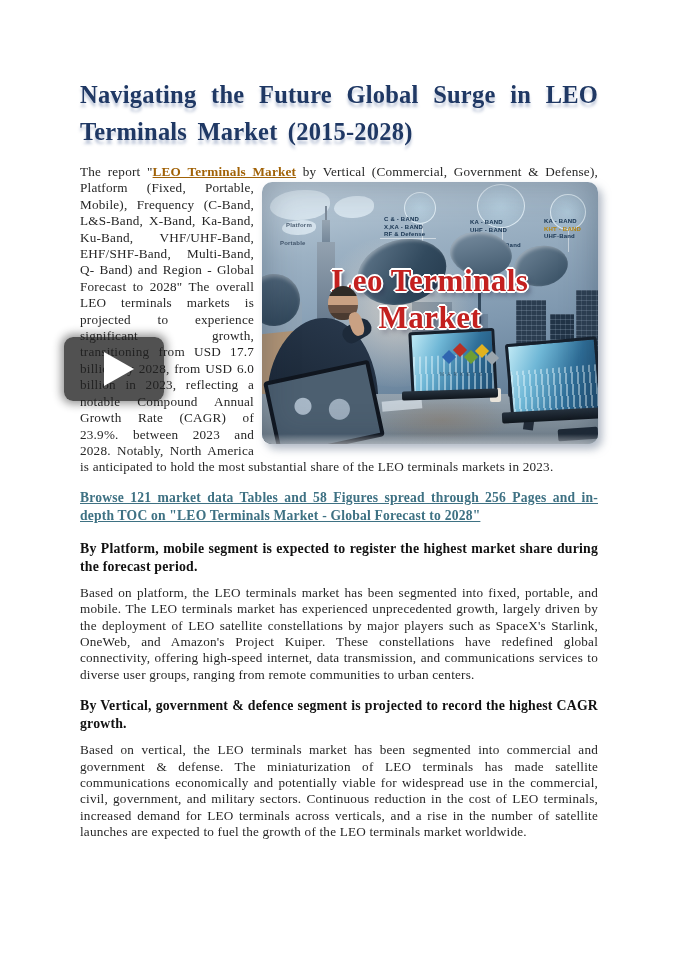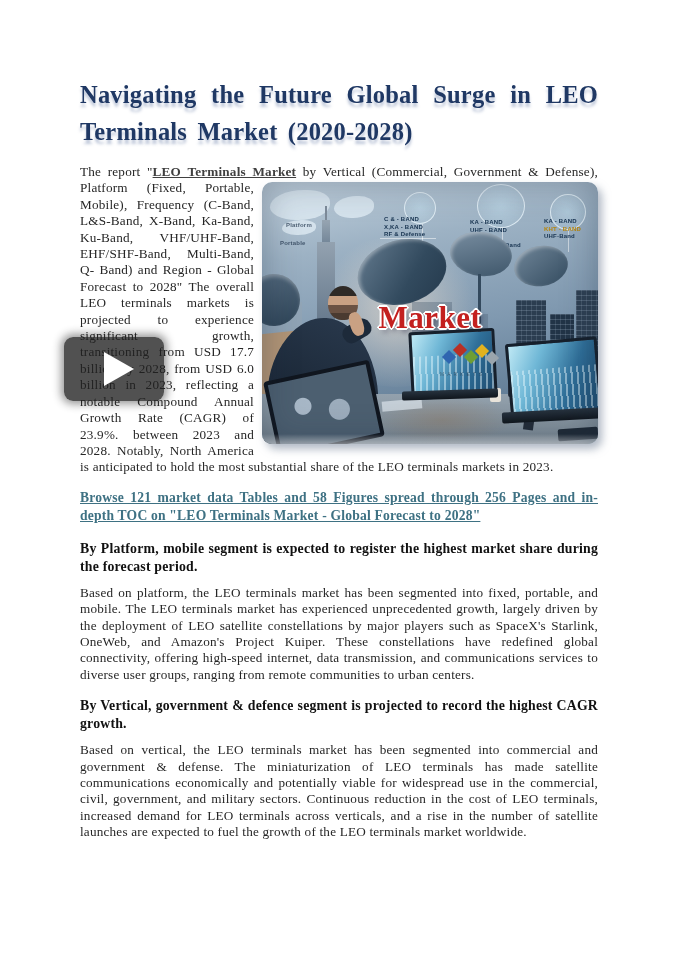--- a/index.html
+++ b/index.html
@@ -4,21 +4,21 @@
 <style>
   html,body{margin:0;padding:0;background:#ffffff;}
   .screen{position:relative;width:678px;height:960px;background:#ffffff;overflow:hidden;
           font-family:"Liberation Serif","DejaVu Serif",serif;}
   .content{position:absolute;left:80px;top:76px;width:518px;}
   .page-title{font-size:24.5px;font-weight:bold;color:#1f3864;line-height:37px;
               text-align:justify;letter-spacing:.2px;word-spacing:4px;
               text-shadow:0 4px 3px rgba(110,130,170,.45);margin:0 0 14px 0;}
   .para{font-size:13.2px;line-height:16.4px;color:#262626;text-align:justify;
         letter-spacing:.2px;margin:0 0 13px 0;}
-  .report-link{color:#404040;font-weight:bold;text-decoration:underline;cursor:pointer;}
+  .report-link{color:#a16207;font-weight:bold;text-decoration:underline;cursor:pointer;}
   .browse-link{display:block;font-size:13.6px;font-weight:bold;line-height:18.5px;
                color:#3e7183;text-decoration:underline;text-align:justify;
                letter-spacing:.2px;margin:0 0 14px 0;cursor:pointer;}
   .sec-heading{font-size:13.8px;font-weight:bold;color:#111;line-height:18px;
                text-align:justify;letter-spacing:.2px;margin:0 0 9px 0;}
 
   
   .hero{float:right;position:relative;width:336px;height:262px;margin:2px 0 8px 8px;
         border-radius:10px;overflow:hidden;
         background:linear-gradient(170deg,#c3d2de 0%,#9db2c4 25%,#8099b0 55%,#647f98 80%,#566f88 100%);
@@ -64,21 +64,21 @@
             display:flex;align-items:center;justify-content:center;}
   .play-tri{width:0;height:0;border-top:17px solid transparent;border-bottom:17px solid transparent;
             border-left:30px solid #ffffff;margin-left:10px;}
 </style>
 </head>
 <body>
 
 <div class="screen">
   <div class="content">
 
-    <h1 class="page-title">Navigating the Future Global Surge in LEO Terminals Market (2020-2028)</h1>
+    <h1 class="page-title">Navigating the Future Global Surge in LEO Terminals Market (2015-2028)</h1>
 
     <div class="para">
       <span>The report  "</span><a class="report-link">LEO Terminals Market</a><span> by Vertical (Commercial, Government &amp;</span>
 
       
       <span class="hero">
         <span class="hx glow"></span>
 
         <span class="hx map-blob" style="left:8px;top:8px;width:60px;height:30px;"></span>
         <span class="hx map-blob" style="left:72px;top:14px;width:40px;height:22px;"></span>
@@ -122,20 +122,21 @@
         <span class="hx bldg" style="left:254px;top:118px;width:30px;height:100px;"></span>
         <span class="hx bldg" style="left:288px;top:132px;width:24px;height:86px;background-color:#223447;"></span>
         <span class="hx bldg" style="left:314px;top:108px;width:22px;height:110px;background-color:#2e4053;"></span>
 
         <span class="hx dish" style="left:-14px;top:92px;width:52px;height:52px;transform:rotate(20deg);background:linear-gradient(150deg,#556b7f,#2c4255);"></span>
         <span class="hx dish" style="left:95px;top:58px;width:90px;height:64px;transform:rotate(-15deg);background:linear-gradient(135deg,#5d7488 10%,#324a5e 60%,#24394c);"></span>
         <span class="hx dish" style="left:188px;top:50px;width:62px;height:44px;transform:rotate(8deg);background:linear-gradient(160deg,#7b90a3,#3c5468);"></span>
         <span class="hx" style="left:216px;top:92px;width:3px;height:68px;background:#33495d;"></span>
         <span class="hx dish" style="left:252px;top:64px;width:54px;height:40px;transform:rotate(-10deg);background:linear-gradient(150deg,#6f8598,#354d61);"></span>
 
+        <span class="hx hero-title" style="top:82px;">Leo Terminals</span>
         <span class="hx hero-title" style="top:119px;text-align:center;">Market</span>
 
         <span class="hx" style="left:-6px;top:150px;width:58px;height:90px;background:#b29576;border-radius:12px;transform:rotate(-6deg);"></span>
         <span class="hx" style="left:6px;top:136px;width:112px;height:130px;background:linear-gradient(200deg,#2a3a4e,#141f2c);border-radius:48% 52% 0 0 / 60% 70% 0 0;transform:rotate(4deg);"></span>
         <span class="hx" style="left:66px;top:104px;width:30px;height:34px;border-radius:50% 50% 45% 45%;background:linear-gradient(#2f2a26 0 28%,#c9a183 28% 55%,#6b5243 55% 78%,#4a3a30 78%);"></span>
         <span class="hx" style="left:80px;top:140px;width:30px;height:18px;background:#1d2a3a;border-radius:8px;transform:rotate(-30deg);"></span>
         <span class="hx" style="left:88px;top:130px;width:13px;height:24px;background:#c9a183;border-radius:40%;transform:rotate(-18deg);"></span>
 
         <span class="hx" style="left:0;top:212px;width:336px;height:50px;background:linear-gradient(#93a1ad,#76848f);"></span>
         <span class="hx" style="left:110px;top:214px;width:140px;height:48px;background:radial-gradient(ellipse,rgba(145,112,80,.35),rgba(145,112,80,0) 70%);"></span>

